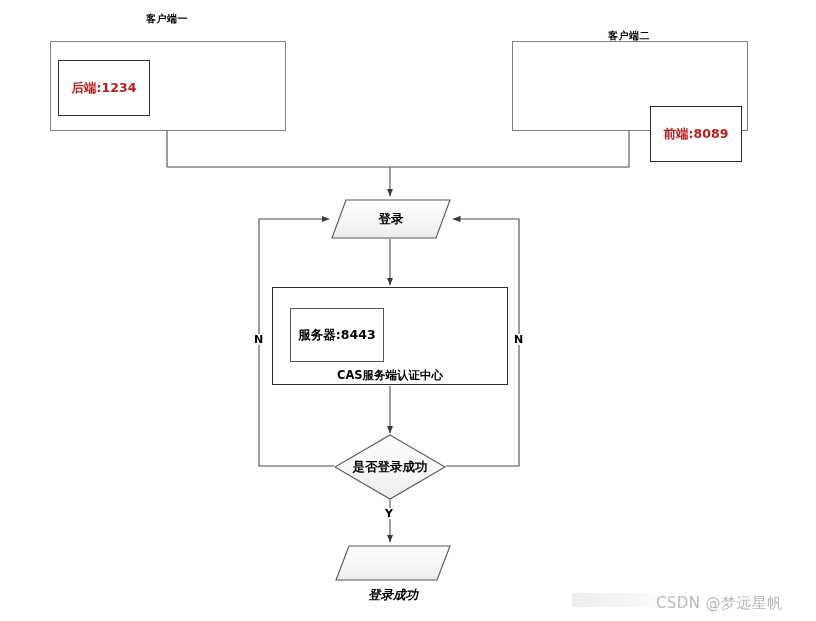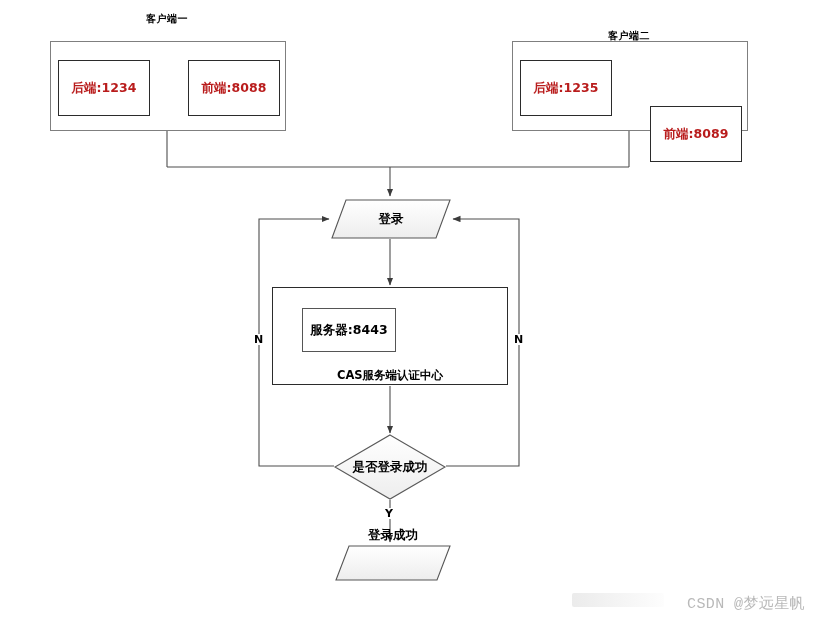--- a/index.html
+++ b/index.html
@@ -178,49 +178,47 @@
 
       <path d="M334,466 L259,466 L259,219 L329,219" marker-end="url(#arrowhead)"></path>
 
       <path d="M446,466 L519,466 L519,219 L453,219" marker-end="url(#arrowhead)"></path>
     </g>
   </svg>
 
   <div class="group-title" style="left:97px; top:12px; width:140px;">客户端一</div>
   <div class="group-box" style="left:50px; top:41px; width:236px; height:90px;"></div>
   <div class="inner-box" style="left:58px; top:60px; width:92px; height:56px;">后端:1234</div>
-  <div class="inner-box" style="left:188px; top:60px; width:92px; height:56px;">前端:8088</div>
 
   <div class="group-title" style="left:559px; top:1px; width:140px;margin-top:28px;">客户端二</div>
   <div class="group-box" style="left:512px; top:41px; width:236px; height:90px;"></div>
-  <div class="inner-box" style="left:520px; top:60px; width:92px; height:56px;">后端:1235</div>
   <div class="inner-box" style="left:650px; top:60px; width:92px; height:56px;margin-top:46px;">前端:8089</div>
 
   <svg class="shape-svg" style="left:329px; top:198px; width:124px; height:42px;" viewBox="0 0 124 42" xmlns="http://www.w3.org/2000/svg">
     <polygon points="3,40 17,2 121,2 107,40" fill="url(#shapeGrad)" stroke="#565656" stroke-width="1.1"></polygon>
   </svg>
   <div class="shape-text" style="left:329px; top:198px; width:124px; height:42px;">登录</div>
 
   <div class="cas-box" style="left:272px; top:287px; width:236px; height:98px;"></div>
 
-  <div class="server-box" style="left:302px; top:308px; width:94px; height:44px;">服务器:8443</div>
+  <div class="server-box" style="left:290px; top:308px; width:94px; height:54px;">服务器:8443</div>
 
 
   <div class="cas-label" style="left:272px; top:368px; width:236px;">CAS服务端认证中心</div>
 
   <svg class="shape-svg" style="left:334px; top:434px; width:112px; height:66px;" viewBox="0 0 112 66" xmlns="http://www.w3.org/2000/svg">
     <polygon points="56,1 111,33 56,65 1,33" fill="url(#shapeGrad)" stroke="#5a5a5a" stroke-width="1.1"></polygon>
   </svg>
   <div class="shape-text" style="left:344px; top:437px; width:92px; height:60px;">是否登录成功</div>
 
   <div class="edge-label" style="left:253px; top:334px;">N</div>
   <div class="edge-label" style="left:513px; top:334px;">N</div>
   <div class="edge-label" style="left:384px; top:508px;">Y</div>
 
   <svg class="shape-svg" style="left:333px; top:544px; width:120px; height:38px;" viewBox="0 0 120 38" xmlns="http://www.w3.org/2000/svg">
     <polygon points="3,36 16,2 117,2 104,36" fill="url(#shapeGrad)" stroke="#565656" stroke-width="1.1"></polygon>
   </svg>
-  <div class="shape-text" style="left:333px; top:516px; width:120px; height:38px;">登录成功</div>
+  <div class="shape-text" style="left:333px; top:576px; width:120px; height:38px;font-style:italic;">登录成功</div>
 
   <div class="watermark-smudge" style="left:572px; top:593px; width:92px; height:14px;"></div>
-  <div class="watermark" style="left:687px; top:594px;font-family:Liberation Mono, monospace;">CSDN @梦远星帆</div>
+  <div class="watermark" style="left:656px; top:594px;">CSDN @梦远星帆</div>
 
 </div>
 
 </body></html>

